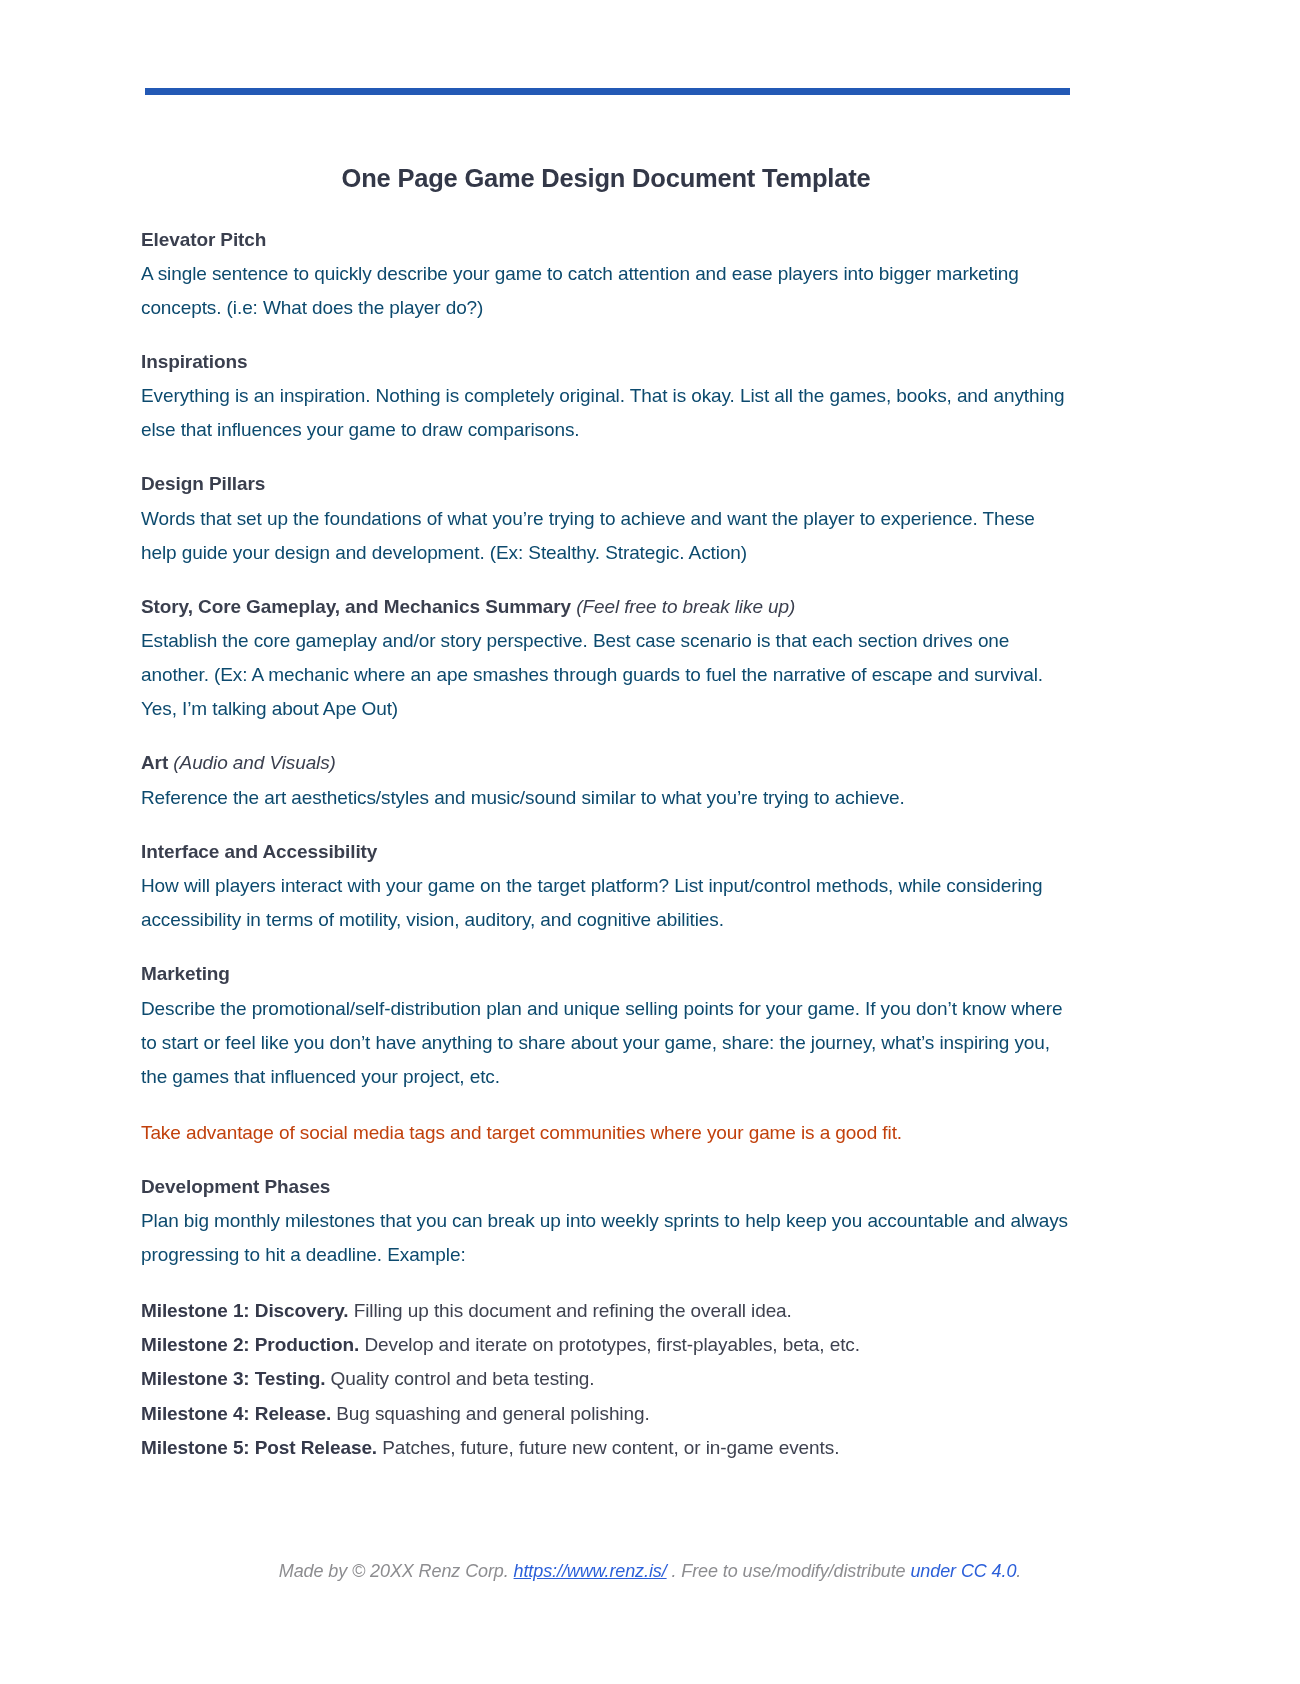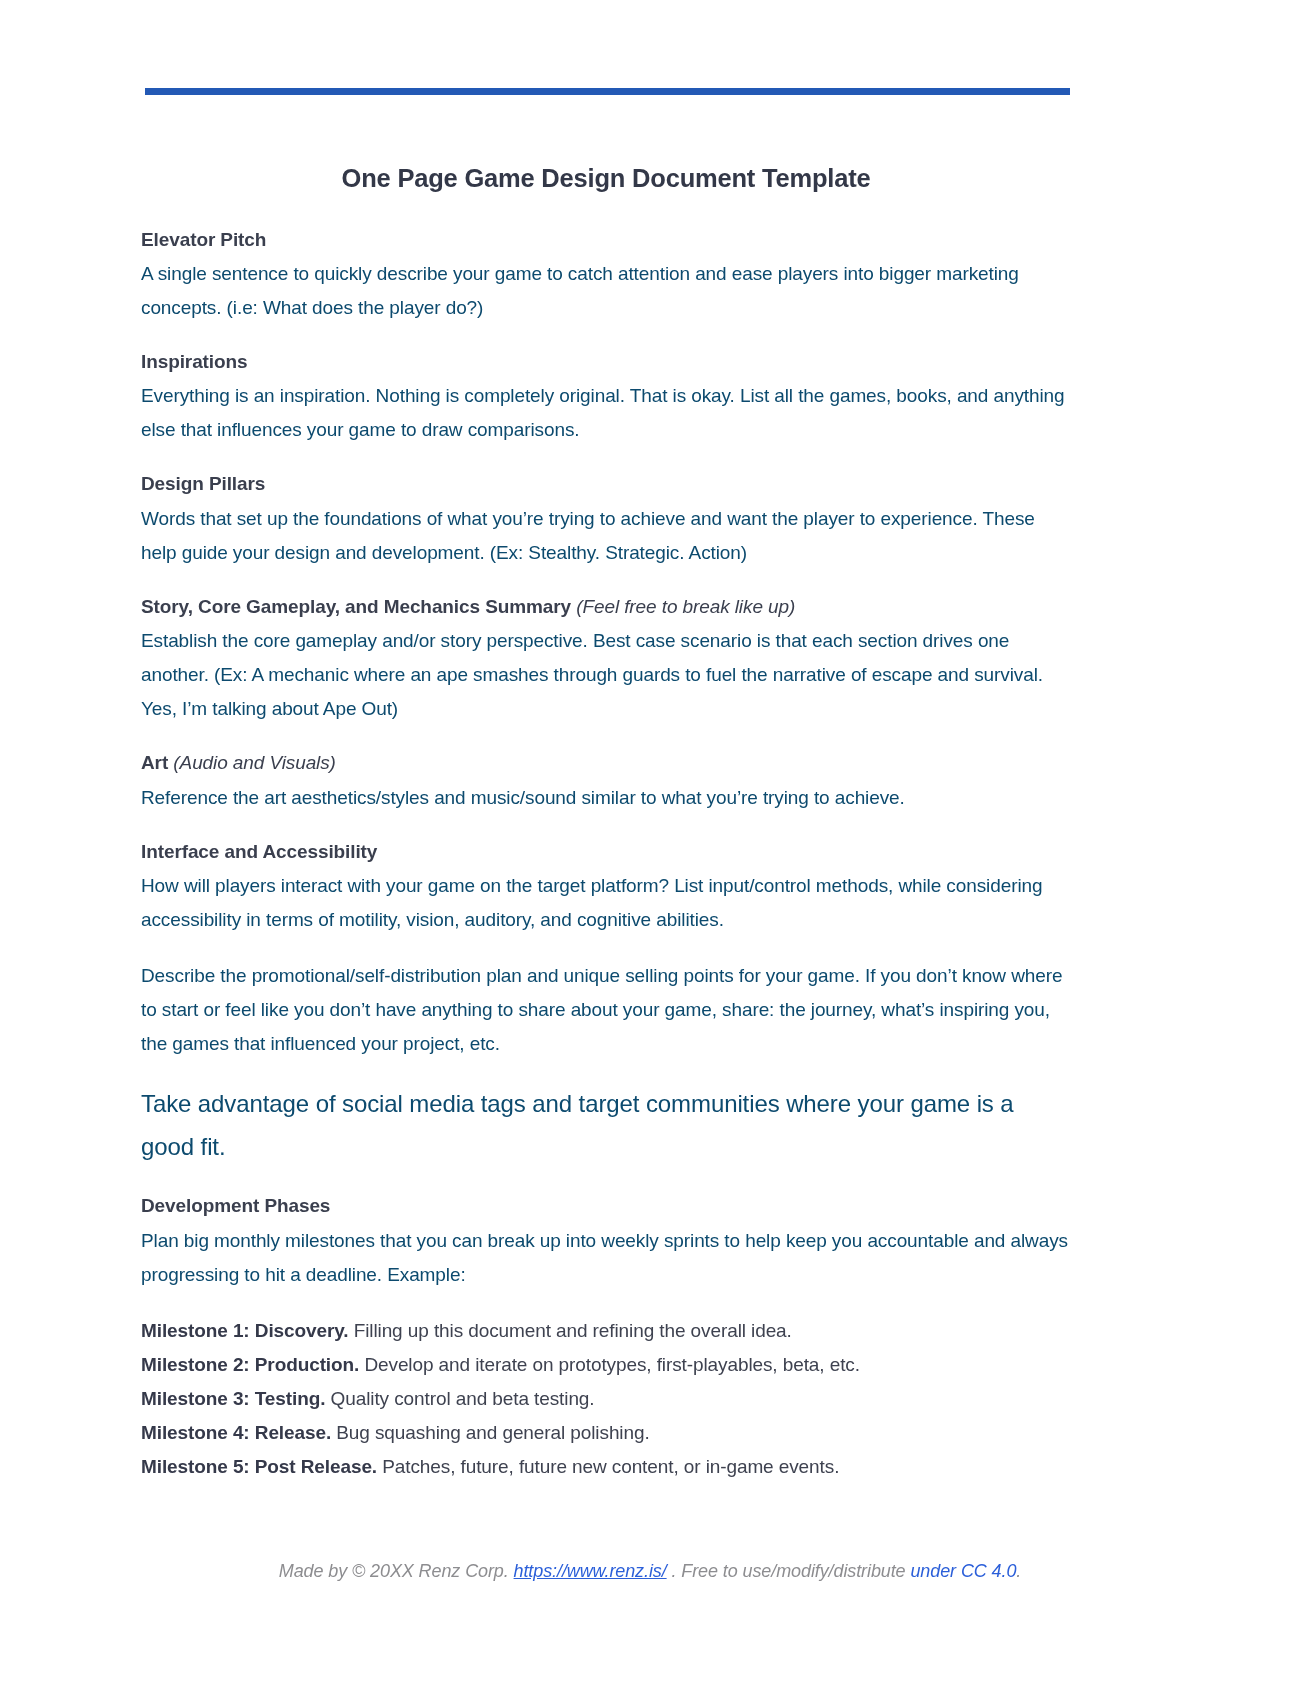--- a/index.html
+++ b/index.html
@@ -62,23 +62,23 @@
     color: #3a3f4e;
   }
   .body-text {
     font-size: 19px;
     line-height: 1.79;
     color: #0c4a6e;
     margin: 0;
     letter-spacing: -0.1px;
   }
   .standalone-para {
-    font-size: 24px;
+    font-size: 19px;
     line-height: 1.79;
-    color: #0c4a6e;
+    color: #c2410c;
     margin: 6px 0 22px 0;
     letter-spacing: -0.1px;
   }
   .milestones {
     margin: 0;
   }
   .milestone-line {
     font-size: 19px;
     line-height: 1.8;
     color: #3e4250;
@@ -158,20 +158,23 @@
     </div>
 
     <div class="section">
       <div class="section-heading">
         <span>Interface and Accessibility</span><span class="note"></span>
       </div>
       <p class="body-text">How will players interact with your game on the target platform? List input/control methods, while considering accessibility in terms of motility, vision, auditory, and cognitive abilities.</p>
     </div>
 
     <div class="section">
+      <div class="section-heading">
+        <span>Marketing</span><span class="note"></span>
+      </div>
       <p class="body-text">Describe the promotional/self-distribution plan and unique selling points for your game. If you don’t know where to start or feel like you don’t have anything to share about your game, share: the journey, what’s inspiring you, the games that influenced your project, etc.</p>
     </div>
 
     <p class="standalone-para">Take advantage of social media tags and target communities where your game is a good fit.</p>
 
     <div class="section">
       <div class="section-heading">
         <span>Development Phases</span>
       </div>
       <p class="body-text">Plan big monthly milestones that you can break up into weekly sprints to help keep you accountable and always progressing to hit a deadline. Example:</p>

